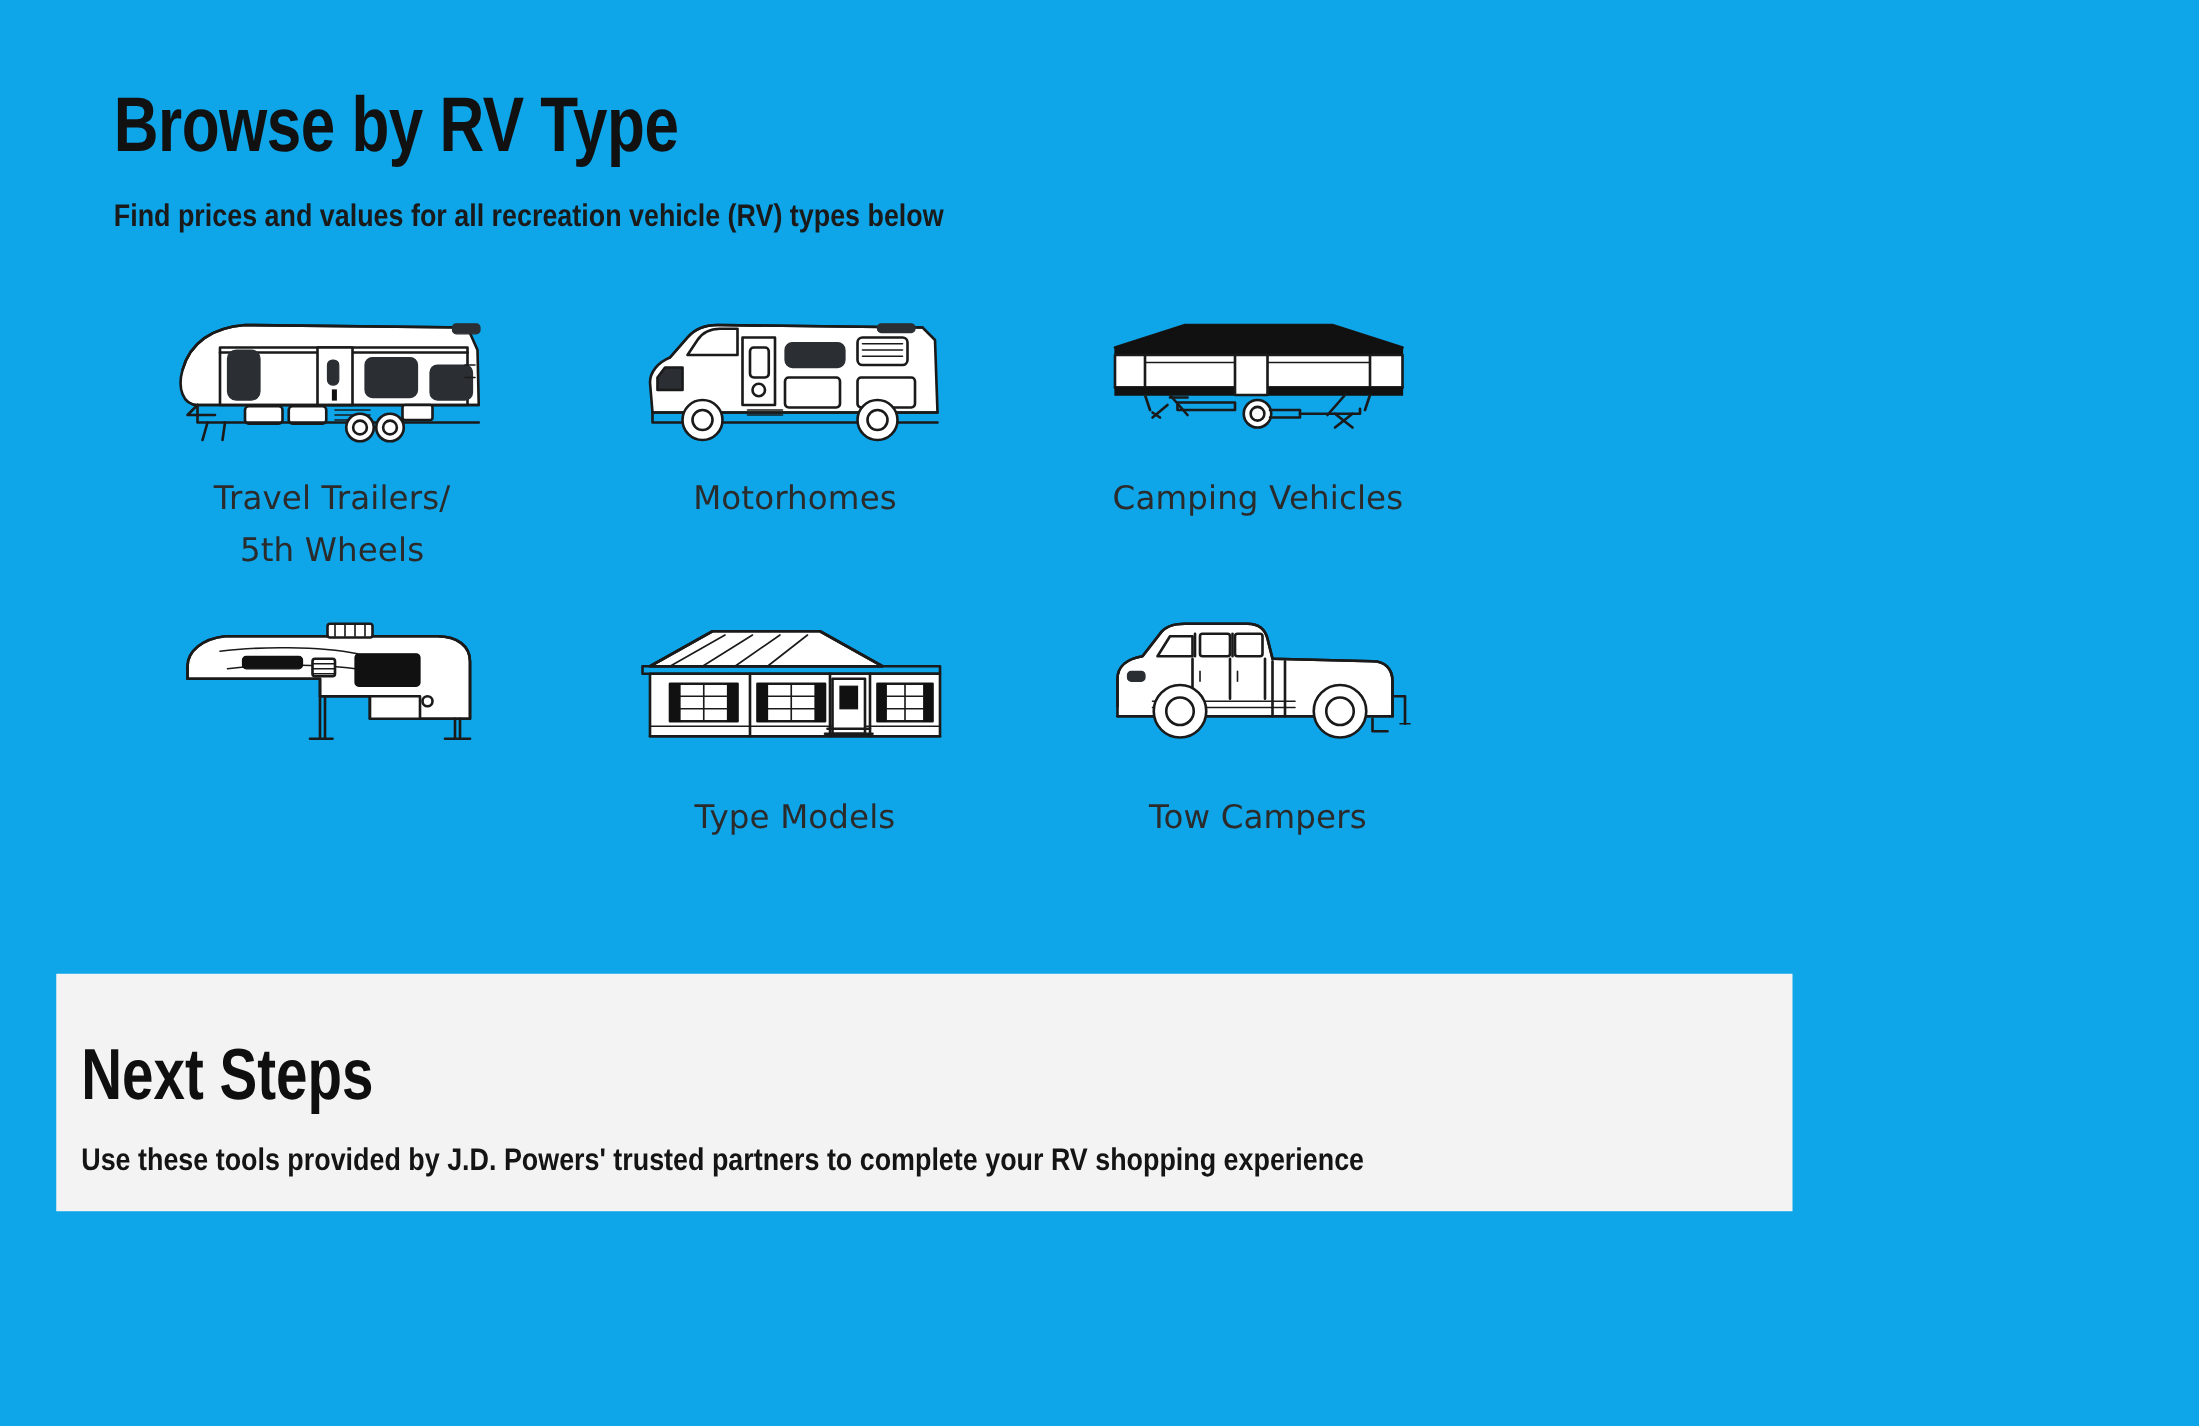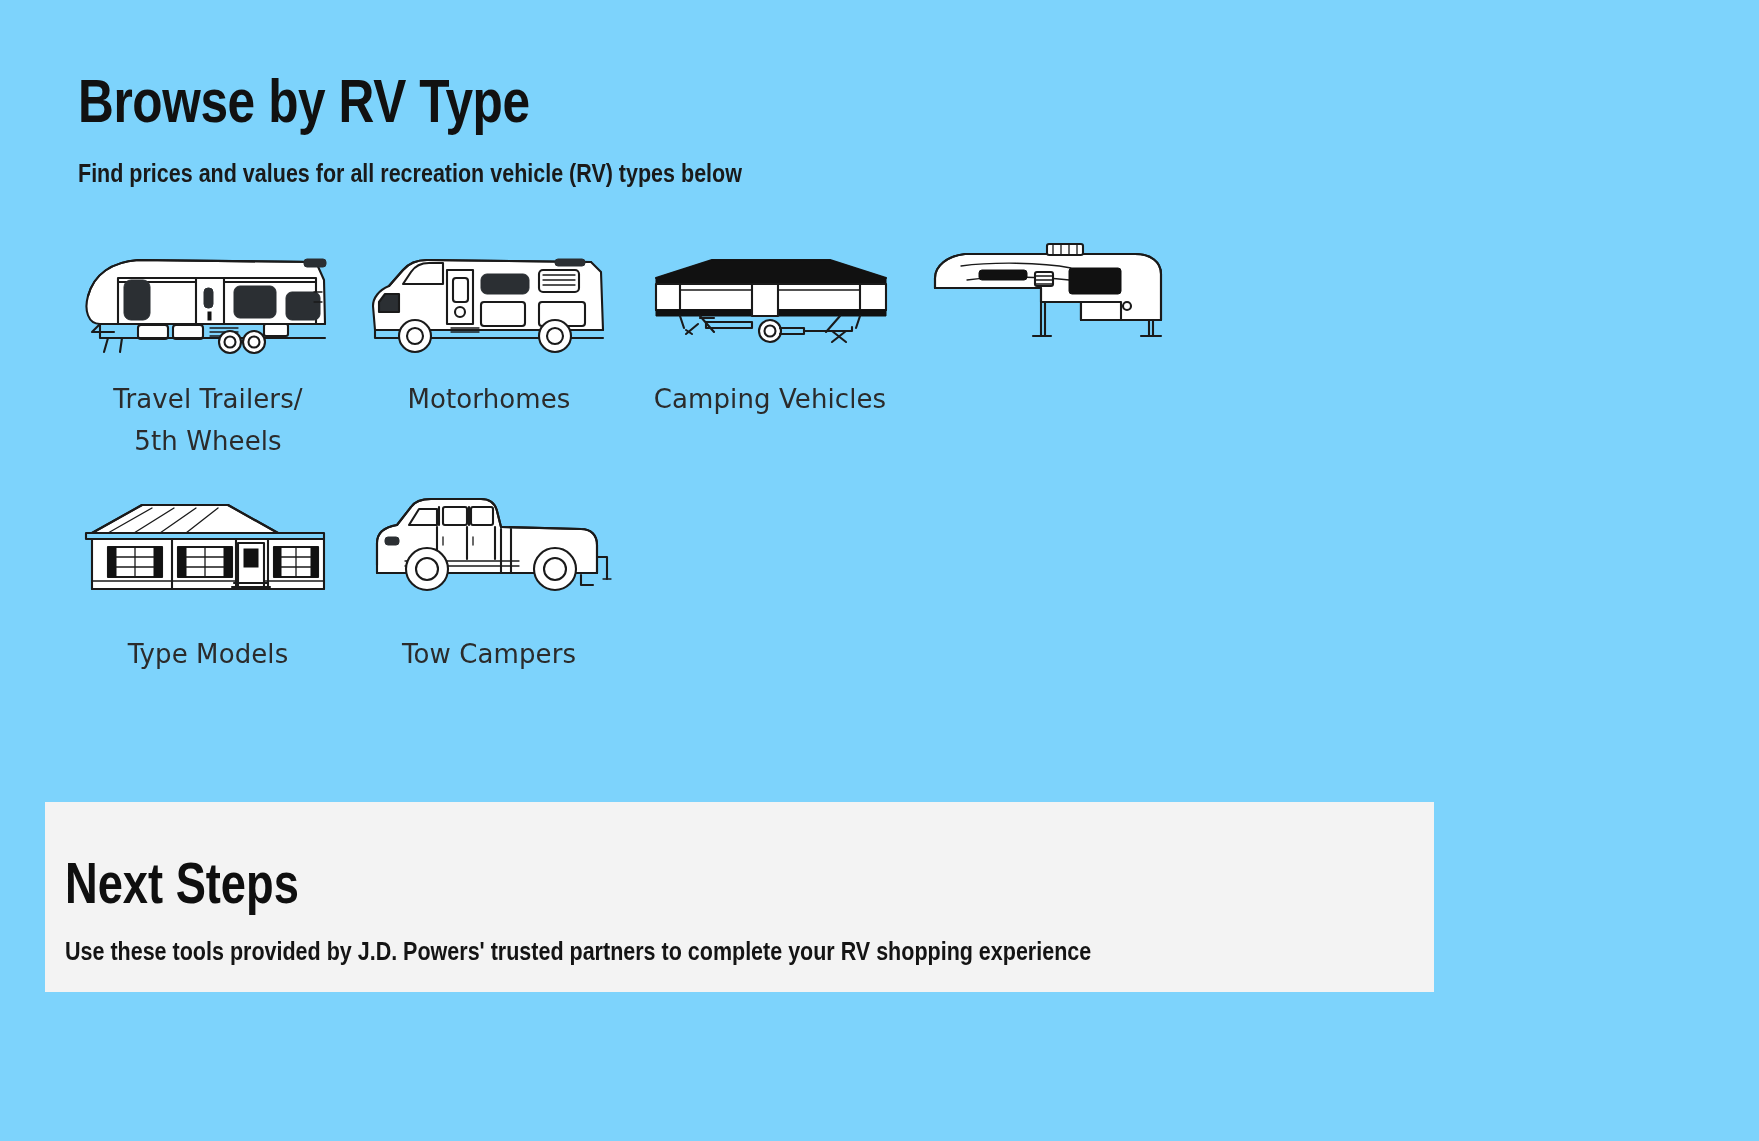--- a/index.html
+++ b/index.html
@@ -3,21 +3,21 @@
 <meta charset="utf-8">
 <style>
   * { box-sizing: border-box; margin: 0; padding: 0; }
   html, body {
     width: 1759px;
     height: 1141px;
     background: #ffffff;
     font-family: "Liberation Sans", sans-serif;
     overflow: hidden;
   }
-  .page { position: relative; width: 1759px; height: 1141px; background:#7dd3fc; }
+  .page { position: relative; width: 1759px; height: 1141px; background:#0ea5e9;padding-left:13px; }
 
   
   .browse-section { padding: 70px 0 0 78px; }
 
   .section-title {
     font-family: "Liberation Sans Narrow", "Liberation Sans", sans-serif;
     font-weight: 700;
     font-size: 62px;
     line-height: 1.0;
     letter-spacing: -0.5px;
@@ -35,21 +35,21 @@
     margin-top: 26px;
     transform: scaleX(0.86);
     transform-origin: left center;
     white-space: nowrap;
   }
 
   .type-grid {
     margin-top: 40px;
     width: 1090px;
     display: grid;
-    grid-template-columns: repeat(4, 1fr);
+    grid-template-columns: repeat(3, 1fr);
     row-gap: 18px;
     column-gap: 0px;
     gap: 21px;
   }
   .type-card {
     display: flex;
     flex-direction: column;
     align-items: center;
     cursor: pointer;
     padding-top: 4px;
@@ -70,21 +70,21 @@
     line-height: 1.62;
     color: #2b2b2b;
     text-align: center;
     letter-spacing: 0.1px;
   }
 
   
   .next-steps {
     position: absolute;
     left: 45px;
-    top: 802px;
+    top: 779px;
     width: 1389px;
     height: 190px;
     background: #f3f3f3;
     padding: 52px 0 0 20px;
   }
   .ns-title {
     font-family: "Liberation Sans Narrow", "Liberation Sans", sans-serif;
     font-weight: 700;
     font-size: 58px;
     line-height: 1.0;

